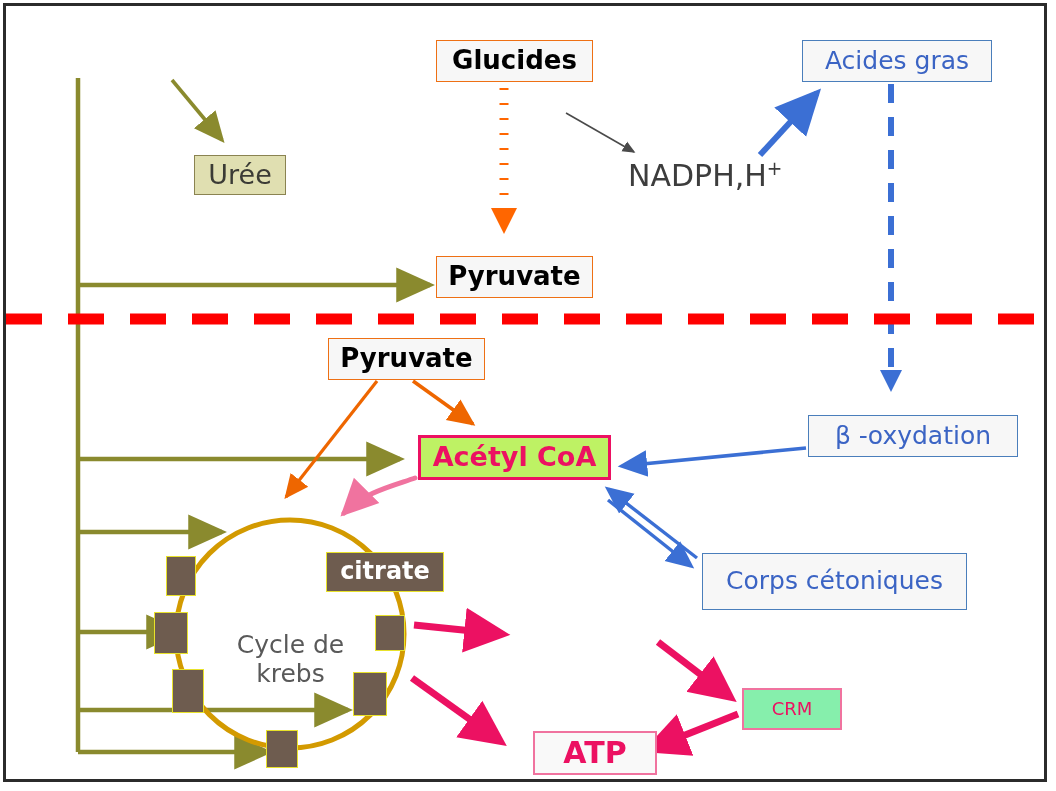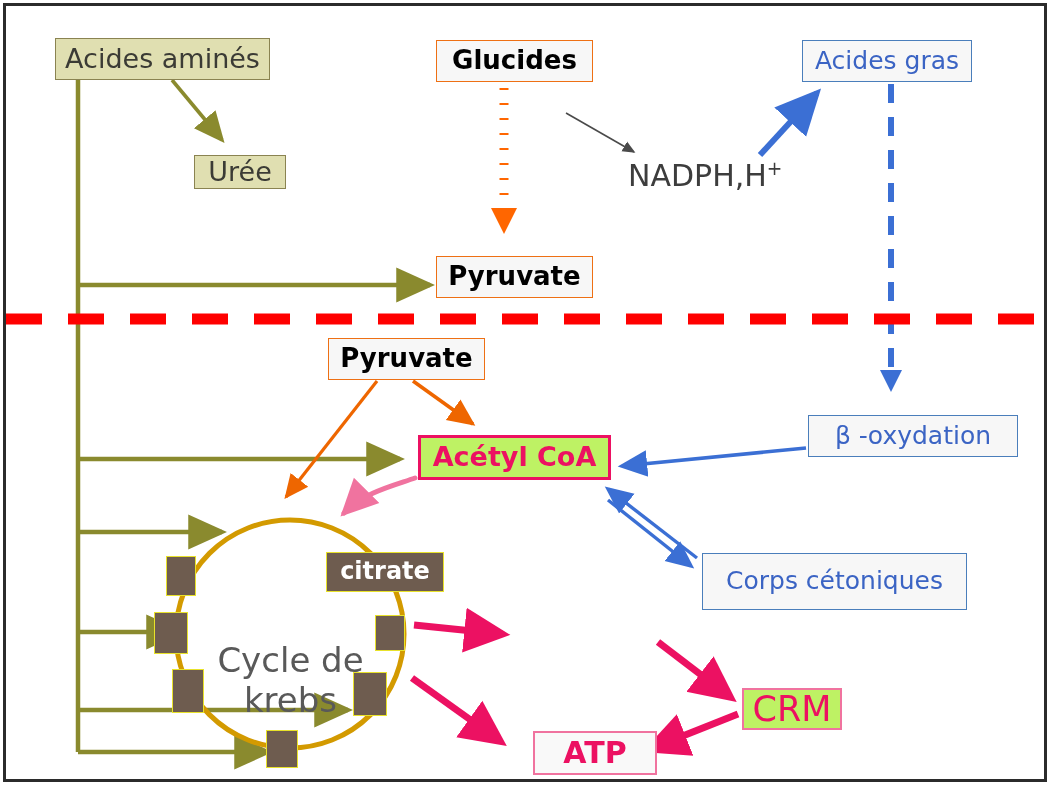--- a/index.html
+++ b/index.html
@@ -73,24 +73,24 @@
     margin-left: 8px;
   }
   .box-atp {
     background: #f9f9f9;
     border: 2px solid #f0739f;
     color: #ec1162;
     font-weight: bold;
     font-size: 30px;
   }
   .box-crm {
-    background: #bef264;
+    background: #86efac;
     border: 2px solid #f0739f;
     color: #ec1162;
-    font-size: 35px;
+    font-size: 18px;
   }
   .cycle-node {
     background: #6e5c4f;
     border: 1.5px solid #e8e22a;
     color: #ffffff;
     font-weight: bold;
     font-size: 24px;
   }
   .cycle-dot {
     position: absolute;
@@ -102,21 +102,21 @@
     position: absolute;
     white-space: nowrap;
   }
   #nadph-label {
     color: #3d3d3d;
     font-size: 30px;
   }
   #nadph-label sup { font-size: 0.62em; }
   #krebs-label {
     color: #595959;
-    font-size: 34px;
+    font-size: 25px;
     text-align: center;
     line-height: 1.18;
     white-space: pre-line;
   }
 </style>
 </head>
 <body>
 
 <div id="canvas">
 
@@ -232,33 +232,30 @@
     </g>
   </svg>
 
   <div class="cycle-dot" style="left:166px; top:556px; width:30px; height:40px;"></div>
   <div class="cycle-dot" style="left:154px; top:612px; width:34px; height:42px;"></div>
   <div class="cycle-dot" style="left:172px; top:669px; width:32px; height:44px;"></div>
   <div class="cycle-dot" style="left:266px; top:730px; width:32px; height:38px;"></div>
   <div class="cycle-dot" style="left:353px; top:672px; width:34px; height:44px;"></div>
   <div class="cycle-dot" style="left:375px; top:615px; width:30px; height:36px;"></div>
 
-  <div class="node box-khaki" style="left:55px; top:38px; width:215px; height:42px;">
-    <span>Acides aminés</span>
-  </div>
-
-  <div class="node box-khaki" style="left:194px; top:155px; width:92px; height:34px;">
+
+  <div class="node box-khaki" style="left:194px; top:155px; width:92px; height:40px;">
     <span>Urée</span>
   </div>
 
   <div class="node box-orange" style="left:436px; top:40px; width:157px; height:42px;">
     <span>Glucides</span>
   </div>
 
-  <div class="node box-blue" style="left:802px; top:40px; width:170px; height:42px;">
+  <div class="node box-blue" style="left:802px; top:40px; width:190px; height:42px;">
     <span>Acides gras</span>
   </div>
 
   <div class="plain-text" id="nadph-label" style="left:628px; top:158px;">
     <span>NADPH,H</span><sup>+</sup>
   </div>
 
   <div class="node box-orange" style="left:436px; top:256px; width:157px; height:42px;">
     <span>Pyruvate</span>
   </div>

